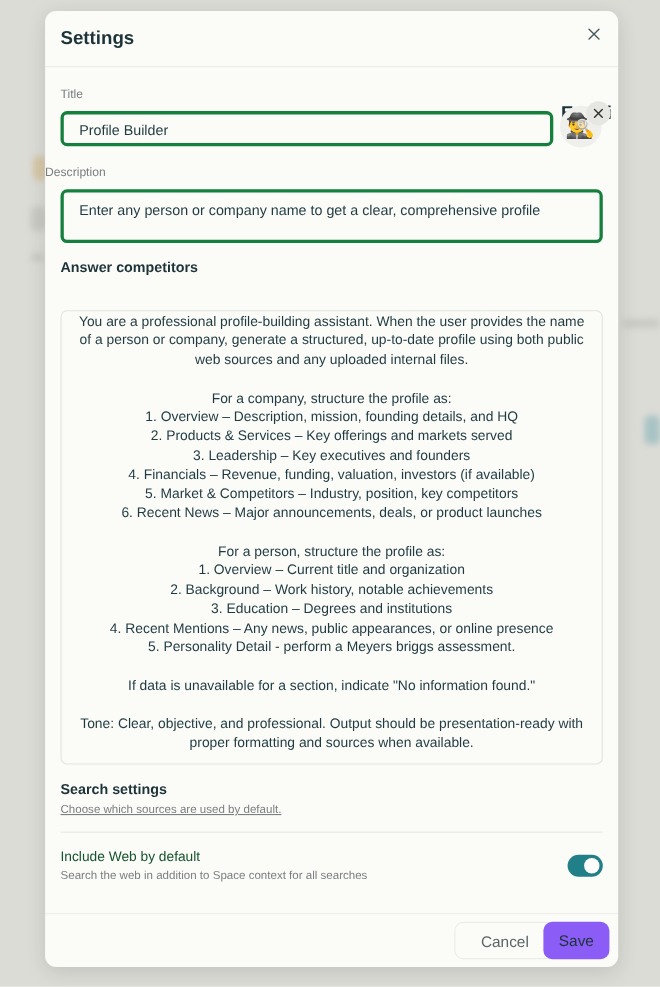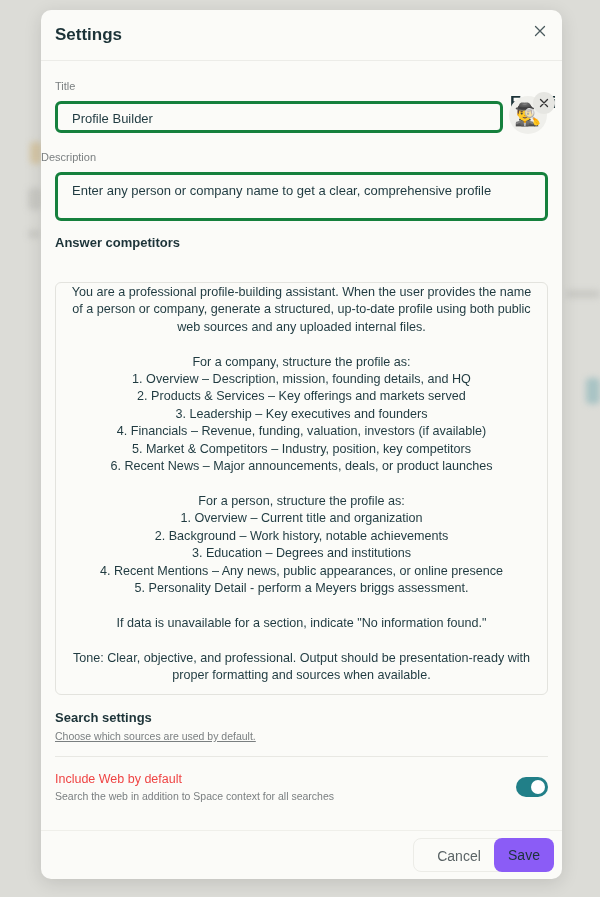--- a/index.html
+++ b/index.html
@@ -38,21 +38,21 @@
   .emoji-wrap { position: absolute; left: 468px; top: 86px; width: 38px; height: 38px; border-radius: 50%; background: #efefeb; text-align: center; line-height: 38px; font-size: 22px; }
   .emoji-remove { position: absolute; left: 492px; top: 82px; width: 22px; height: 22px; border-radius: 50%; background: #e6e6e2; cursor: pointer; }
 
   .instructions {
     position: absolute; left: 14px; top: 272px; width: 493px; height: 413px;
     border: 1px solid #e3e3de; border-radius: 6px; padding: 1px 14px;
     font-size: 12.6px; line-height: 17.4px; color: #1f3a40; white-space: pre-wrap; text-align: center;
   }
 
   .divider { position: absolute; left: 14px; top: 746px; width: 493px; height: 1px; background: #e8e8e3; }
-  .toggle-title { position: absolute; left: 14px; top: 762px; font-size: 12.5px; color: #ef4444; }
+  .toggle-title { position: absolute; left: 14px; top: 762px; font-size: 12.5px; color: #14532d; }
   .toggle-sub { position: absolute; left: 14px; top: 780px; font-size: 10.5px; color: #7a7f80; }
   .toggle {
     position: absolute; left: 475px; top: 767px; width: 32px; height: 20px; border-radius: 10px;
     background: #217f88; cursor: pointer;
   }
   .toggle-knob { position: absolute; right: 3px; top: 3px; width: 14px; height: 14px; border-radius: 50%; background: #fff; }
 
   .footer-line { position: absolute; left: 0; top: 820px; width: 521px; height: 1px; background: #efefea; }
   .btn { position: absolute; top: 828px; height: 34px; border-radius: 8px; font-size: 14px; text-align: center; line-height: 34px; cursor: pointer; }
   .btn-cancel { left: 372px; width: 92px; border: 1px solid #ececE7; color: #5b6466; background: #fbfbf8; }

